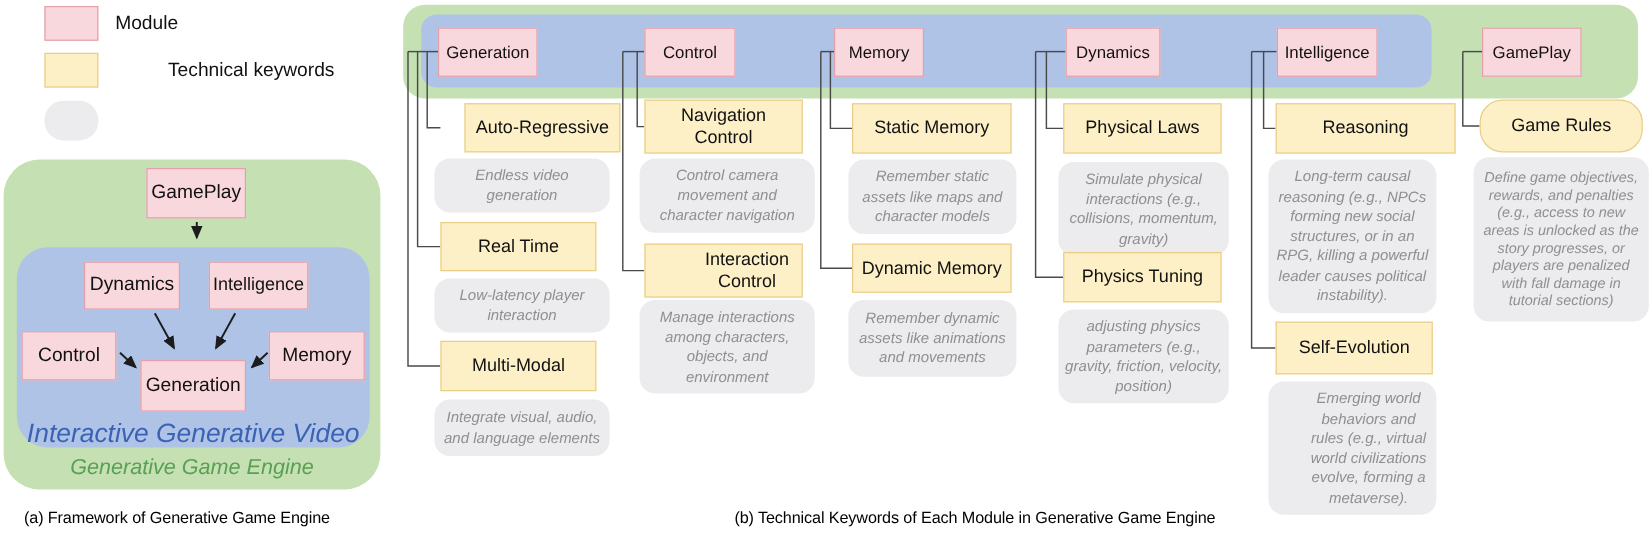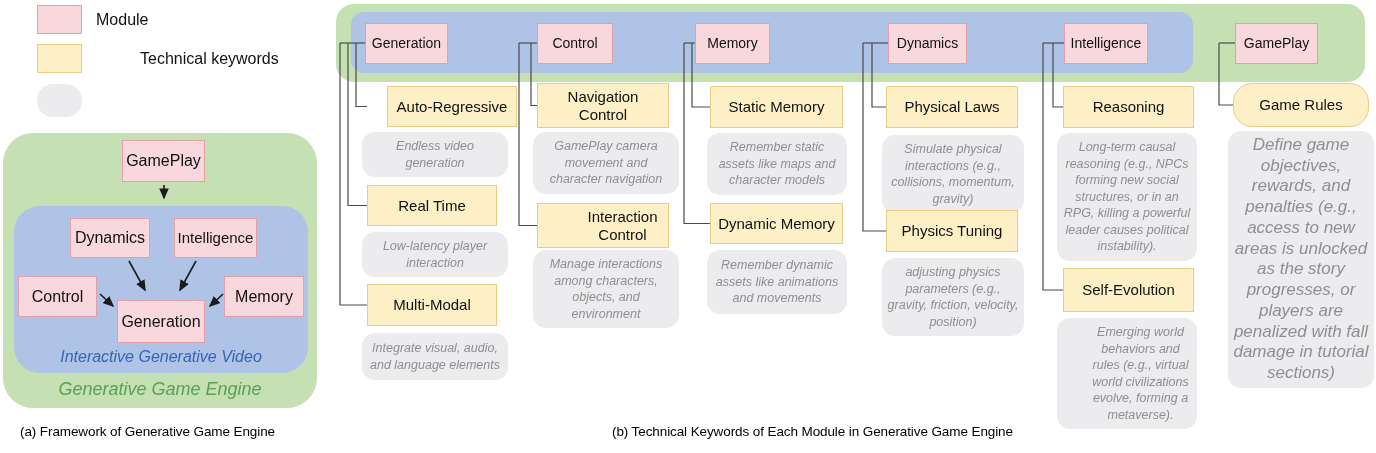--- a/index.html
+++ b/index.html
@@ -23,26 +23,26 @@
     background:var(--keyword-fill);border:1.3px solid var(--keyword-border);
     display:flex;align-items:center;justify-content:center;text-align:center;
     font-size:15px;line-height:1.18;padding:2px 7px;z-index:3;
   }
   .box-gray{
     background:var(--explanation-fill);color:var(--explanation-text);
     border-radius:13px;display:flex;align-items:center;justify-content:center;
     text-align:center;font-style:italic;font-size:12.5px;line-height:1.32;
     padding:6px 5px;z-index:3;
   }
-  .box-gray.tight{font-size:17px;line-height:1.22;padding:4px 4px;}
+  .box-gray.tight{font-size:12px;line-height:1.22;padding:4px 4px;}
   .legend-label{display:flex;align-items:center;font-size:16px;}
   .swatch-pink{background:var(--module-fill);border:1px solid var(--module-border);}
   .swatch-yellow{background:var(--keyword-fill);border:1px solid var(--keyword-border);}
   .swatch-gray{background:var(--explanation-fill);border-radius:16px;}
-  .engine-inner-label{font-style:italic;font-size:16px;color:var(--inner-label-color);text-align:center;}
+  .engine-inner-label{font-style:italic;font-size:22px;color:var(--inner-label-color);text-align:center;}
   .engine-outer-label{font-style:italic;font-size:18px;color:var(--outer-label-color);text-align:center;}
   .caption{font-size:13.5px;color:#000;letter-spacing:-0.1px;white-space:nowrap;}
   svg.overlay{position:absolute;left:0;top:0;z-index:2;pointer-events:none;}
 </style>
 </head>
 <body>
 
 <div id="canvas">
 
   <div class="abs" style="left:0;top:0;width:330px;height:125px;">
@@ -80,35 +80,35 @@
     <div class="abs box-pink" style="left:1235px;top:23px;width:83px;height:41px;">GamePlay</div>
 
     <div class="abs box-yellow" style="left:367px;top:86px;width:130px;height:41px;margin-left:20px;">Auto-Regressive</div>
     <div class="abs box-gray" style="left:362px;top:132px;width:146px;min-height:42px;">Endless video generation</div>
     <div class="abs box-yellow" style="left:367px;top:185px;width:130px;height:41px;text-align:center;">Real Time</div>
     <div class="abs box-gray" style="left:362px;top:232px;width:146px;min-height:41px;">Low-latency player interaction</div>
     <div class="abs box-yellow" style="left:367px;top:284px;width:130px;height:42px;">Multi-Modal</div>
     <div class="abs box-gray" style="left:362px;top:333px;width:146px;min-height:47px;">Integrate visual, audio, and language elements</div>
 
     <div class="abs box-yellow" style="left:537px;top:83px;width:132px;height:45px;">Navigation Control</div>
-    <div class="abs box-gray" style="left:533px;top:132px;width:146px;min-height:57px;">GamePlay camera movement and character navigation</div>
+    <div class="abs box-gray" style="left:533px;top:132px;width:146px;min-height:57px;">Control camera movement and character navigation</div>
     <div class="abs box-yellow" style="left:537px;top:203px;width:132px;height:45px;padding-left:46px;">Interaction Control</div>
     <div class="abs box-gray" style="left:533px;top:250px;width:146px;min-height:68px;">Manage interactions among characters, objects, and environment</div>
 
     <div class="abs box-yellow" style="left:710px;top:86px;width:133px;height:42px;">Static Memory</div>
     <div class="abs box-gray" style="left:707px;top:133px;width:140px;min-height:56px;">Remember static assets like maps and character models</div>
     <div class="abs box-yellow" style="left:710px;top:203px;width:133px;height:41px;">Dynamic Memory</div>
     <div class="abs box-gray" style="left:707px;top:250px;width:140px;min-height:64px;">Remember dynamic assets like animations and movements</div>
 
     <div class="abs box-yellow" style="left:886px;top:86px;width:132px;height:42px;">Physical Laws</div>
     <div class="abs box-gray" style="left:882px;top:135px;width:142px;min-height:67px;">Simulate physical interactions (e.g., collisions, momentum, gravity)</div>
     <div class="abs box-yellow" style="left:886px;top:210px;width:132px;height:42px;">Physics Tuning</div>
     <div class="abs box-gray" style="left:882px;top:258px;width:142px;min-height:70px;">adjusting physics parameters (e.g., gravity, friction, velocity, position)</div>
 
-    <div class="abs box-yellow" style="left:1063px;top:86px;width:131px;height:42px;">Reasoning</div>
+    <div class="abs box-yellow" style="left:1063px;top:86px;width:150px;height:42px;">Reasoning</div>
     <div class="abs box-gray" style="left:1057px;top:133px;width:140px;min-height:124px;">Long-term causal reasoning (e.g., NPCs forming new social structures, or in an RPG, killing a powerful leader causes political instability).</div>
     <div class="abs box-yellow" style="left:1063px;top:268px;width:131px;height:44px;">Self-Evolution</div>
     <div class="abs box-gray" style="left:1057px;top:318px;width:140px;min-height:84px;padding-left:32px;">Emerging world behaviors and rules (e.g., virtual world civilizations evolve, forming a metaverse).</div>
 
     <div class="abs box-yellow" style="left:1233px;top:83px;width:136px;height:44px;border-radius:19px;">Game Rules</div>
     <div class="abs box-gray tight" style="left:1228px;top:131px;width:146px;min-height:137px;">Define game objectives, rewards, and penalties (e.g., access to new areas is unlocked as the story progresses, or players are penalized with fall damage in tutorial sections)</div>
   </div>
 
   <svg class="overlay" width="1376" height="453" viewBox="0 0 1376 453">
     <defs>

